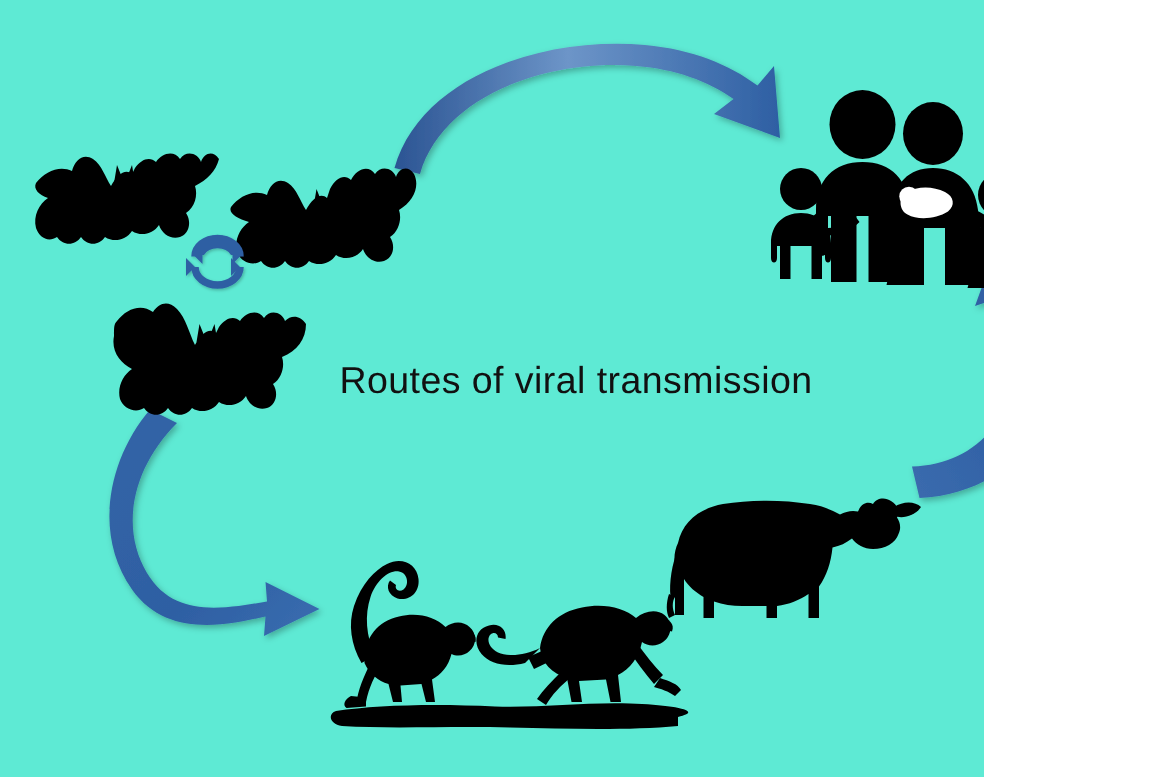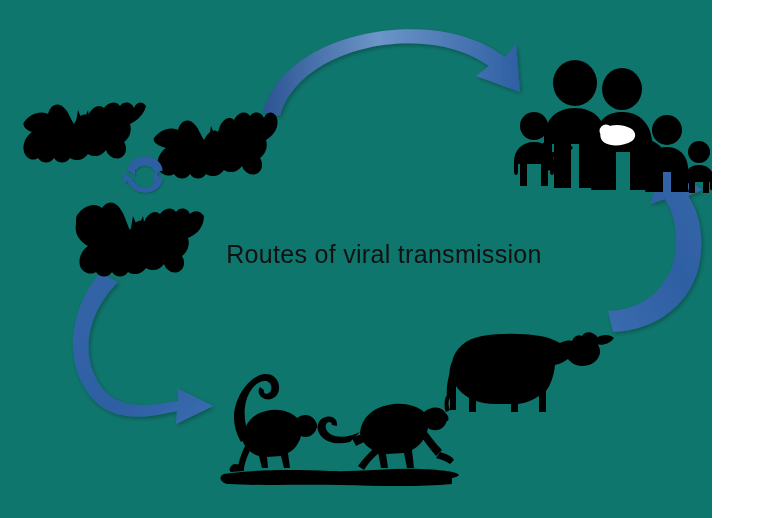--- a/index.html
+++ b/index.html
@@ -6,23 +6,23 @@
   html, body {
     margin: 0;
     padding: 0;
     background: #ffffff;
   }
   body {
     font-family: "Liberation Sans", sans-serif;
   }
   #canvas {
     position: relative;
-    width: 712px;
+    width: 656px;
     height: 518px;
-    background: #0f766e;
+    background: #5eead4;
     overflow: hidden;
   }
   #diagram-svg {
     position: absolute;
     top: 0;
     left: 0;
     width: 768px;
     height: 518px;
     display: block;
   }

